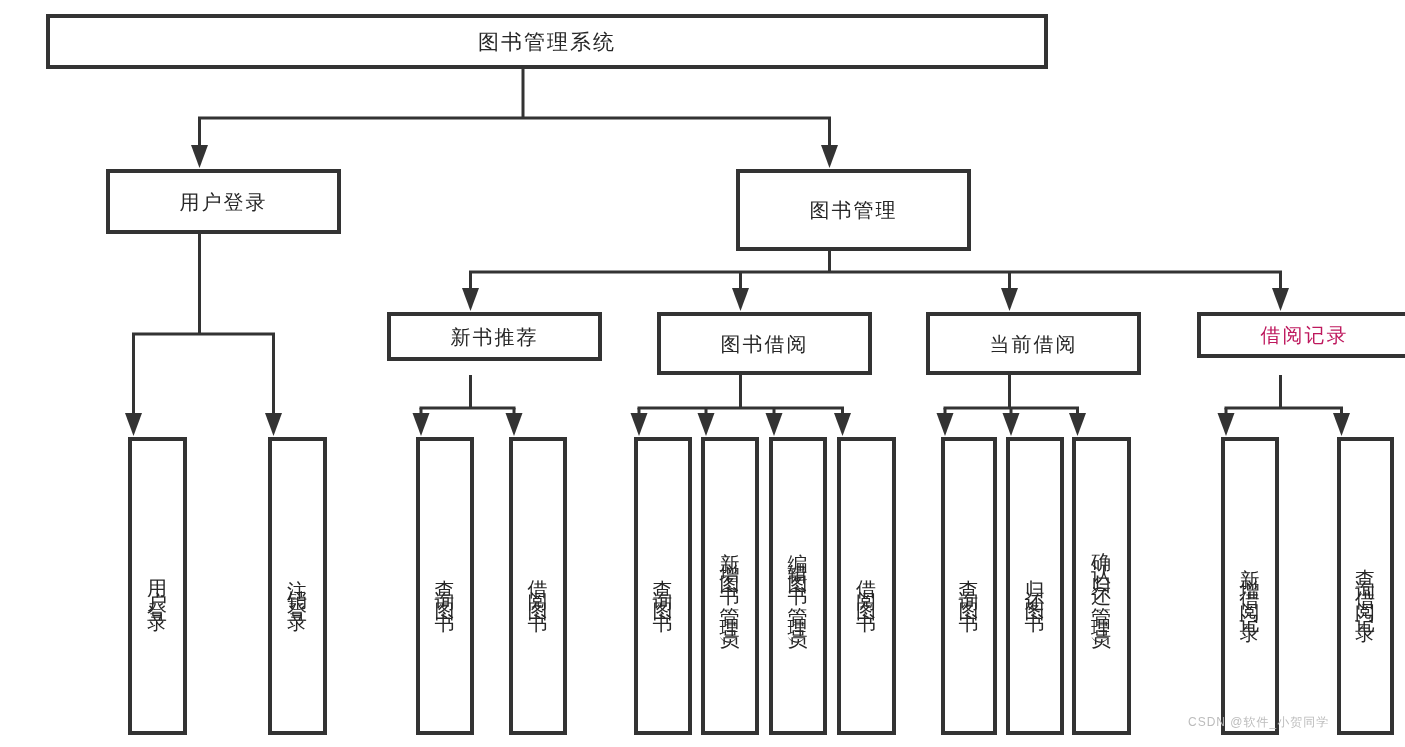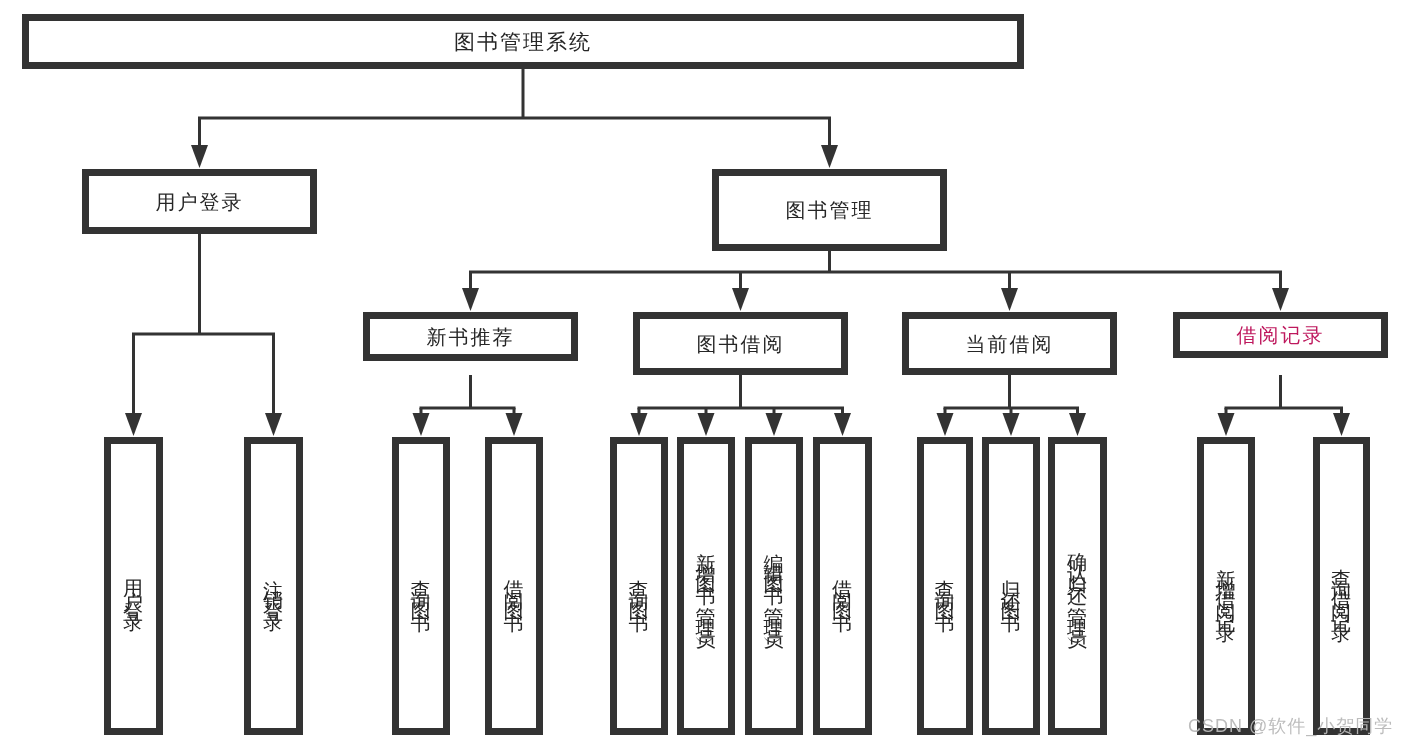--- a/index.html
+++ b/index.html
@@ -13,42 +13,43 @@
   }
   #connector-layer {
     position: absolute;
     left: 0; top: 0;
     width: 1405px; height: 747px;
   }
   .node {
     position: absolute;
     box-sizing: border-box;
     background: #ffffff;
-    border: 7px solid #701a75;
+    border: 4px solid #701a75;
     display: flex;
     align-items: center;
     justify-content: center;
     color: #262626;
     font-size: 20px;
     line-height: 1;
     letter-spacing: 2px;
     white-space: nowrap;
+    margin-left: 24px;
   }
   .node.vertical span {
     writing-mode: vertical-rl;
     text-orientation: mixed;
     letter-spacing: 11px;
     white-space: nowrap;
   }
   .node.root span { font-size: 21px; }
   #watermark {
     position: absolute;
     left: 1188px;
     top: 714px;
-    font-size: 18px;
+    font-size: 12px;
     letter-spacing: 1px;
     color: #b9b9b9;
     opacity: 0.95;
     pointer-events: none;
     white-space: nowrap;
   }
 </style>
 </head>
 <body>
 

